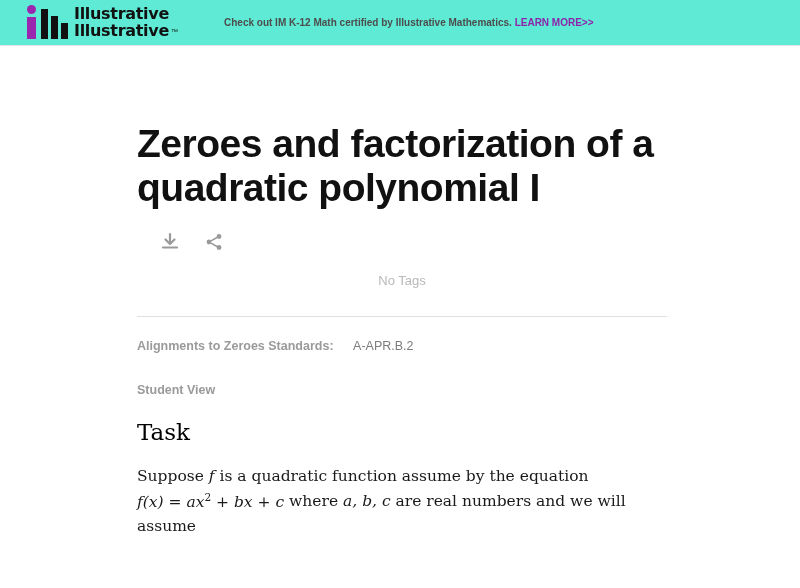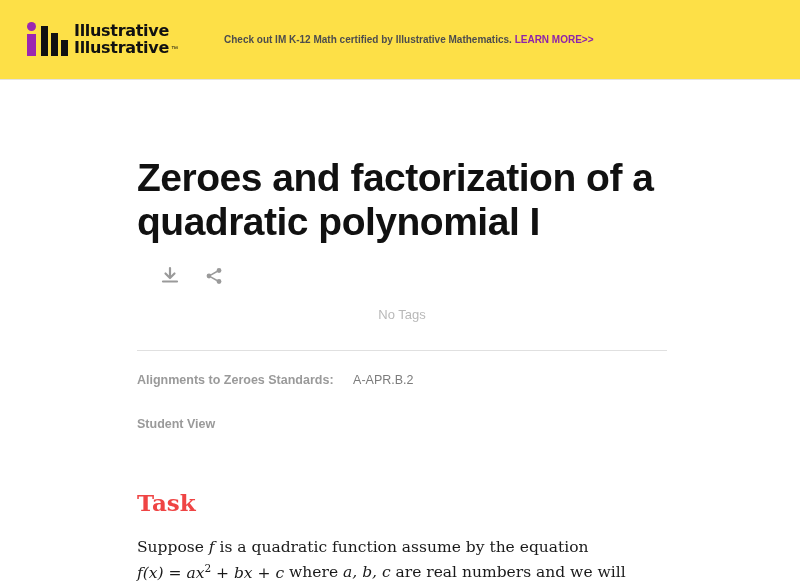--- a/index.html
+++ b/index.html
@@ -10,27 +10,27 @@
     width: 800px;
     height: 588px;
     overflow: hidden;
     background: #ffffff;
     font-family: "Liberation Sans", sans-serif;
     color: #333333;
   }
 
   
   .header {
-    height: 80px;
+    height: 46px;
     border-bottom: 1px solid #e3e3e3;
     display: flex;
     align-items: center;
     padding: 16px 24px;
     box-sizing: border-box;
-    background: #fde047;
+    background: #5eead4;
   }
   .logo {
     display: flex;
     align-items: center;
     flex: 0 0 auto;
     width: 200px;
   }
   .logo-mark {
     position: relative;
     width: 44px;
@@ -168,25 +168,25 @@
     font-weight: normal;
   }
   .student-view {
     margin-top: 30px;
     font-size: 12.5px;
     font-weight: bold;
     color: #9a9a9a;
     cursor: pointer;
   }
   .task-heading {
-    margin-top: 58px;
+    margin-top: 22px;
     font-family: "DejaVu Serif", serif;
-    font-weight: bold;
+    font-weight: normal;
     font-size: 23px;
-    color: #ef4444;
+    color: #000000;
   }
   .task-body {
     margin-top: 14px;
     font-family: "DejaVu Serif", serif;
     font-size: 15.5px;
     line-height: 1.55;
     color: #1a1a1a;
   }
   .math {
     font-family: "DejaVu Serif", serif;

